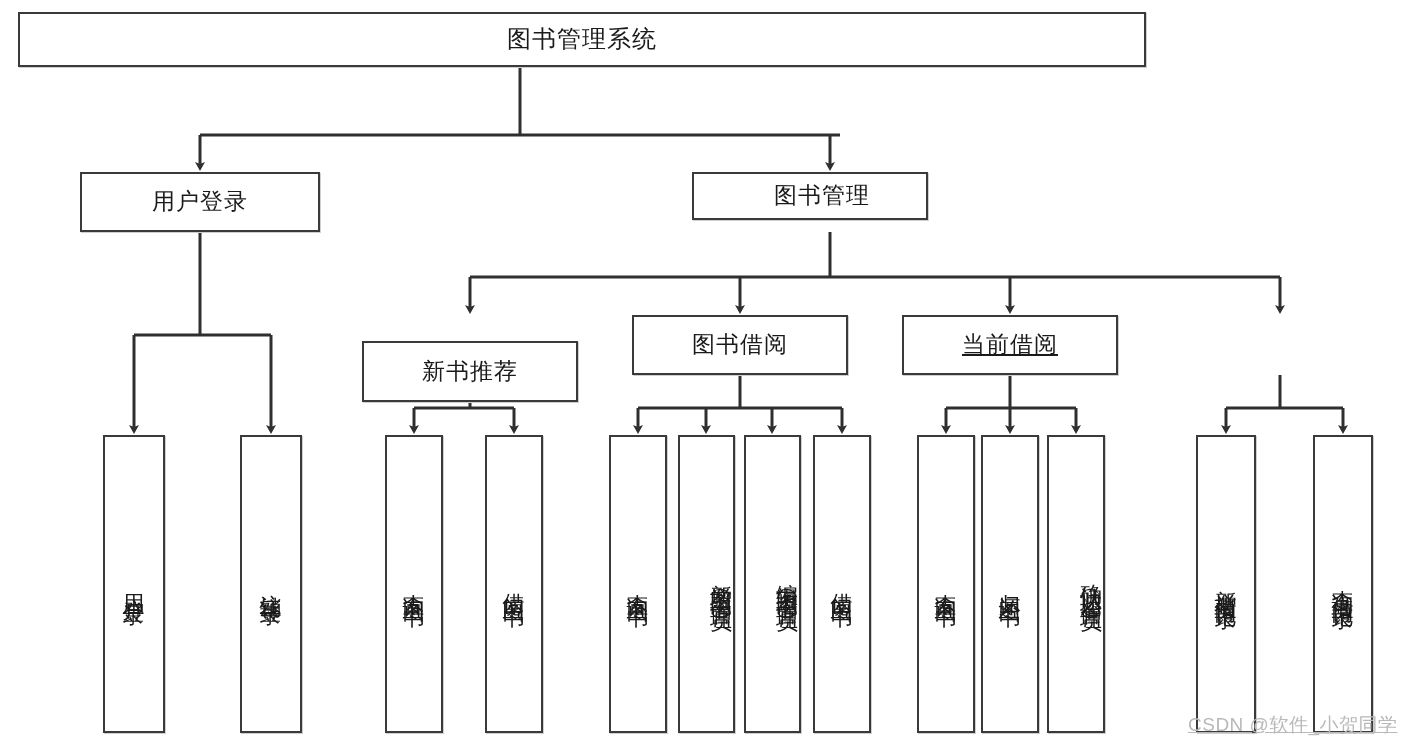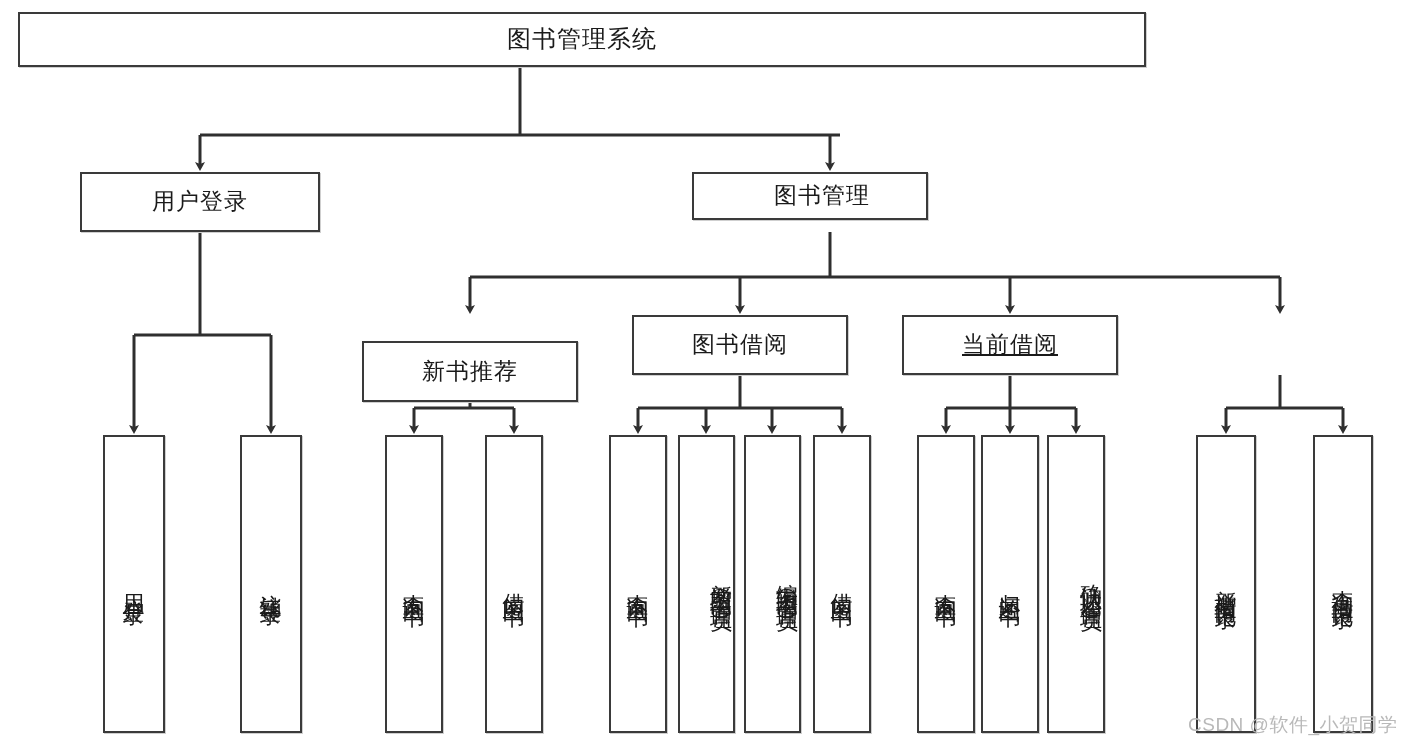--- a/index.html
+++ b/index.html
@@ -60,20 +60,21 @@
     align-items: center;
   }
   .watermark {
     position: absolute;
     left: 1188px;
     top: 712px;
     font-size: 19px;
     color: #b9b9b9;
     letter-spacing: 0.5px;
     white-space: nowrap;
+    text-decoration: underline;
   }
 </style>
 </head>
 <body>
 
 <div id="canvas">
 
   <svg class="connectors" viewBox="0 0 1405 747">
     <defs>
       <marker id="arrow" markerWidth="10" markerHeight="10" refX="3" refY="5" orient="auto" markerUnits="userSpaceOnUse">

